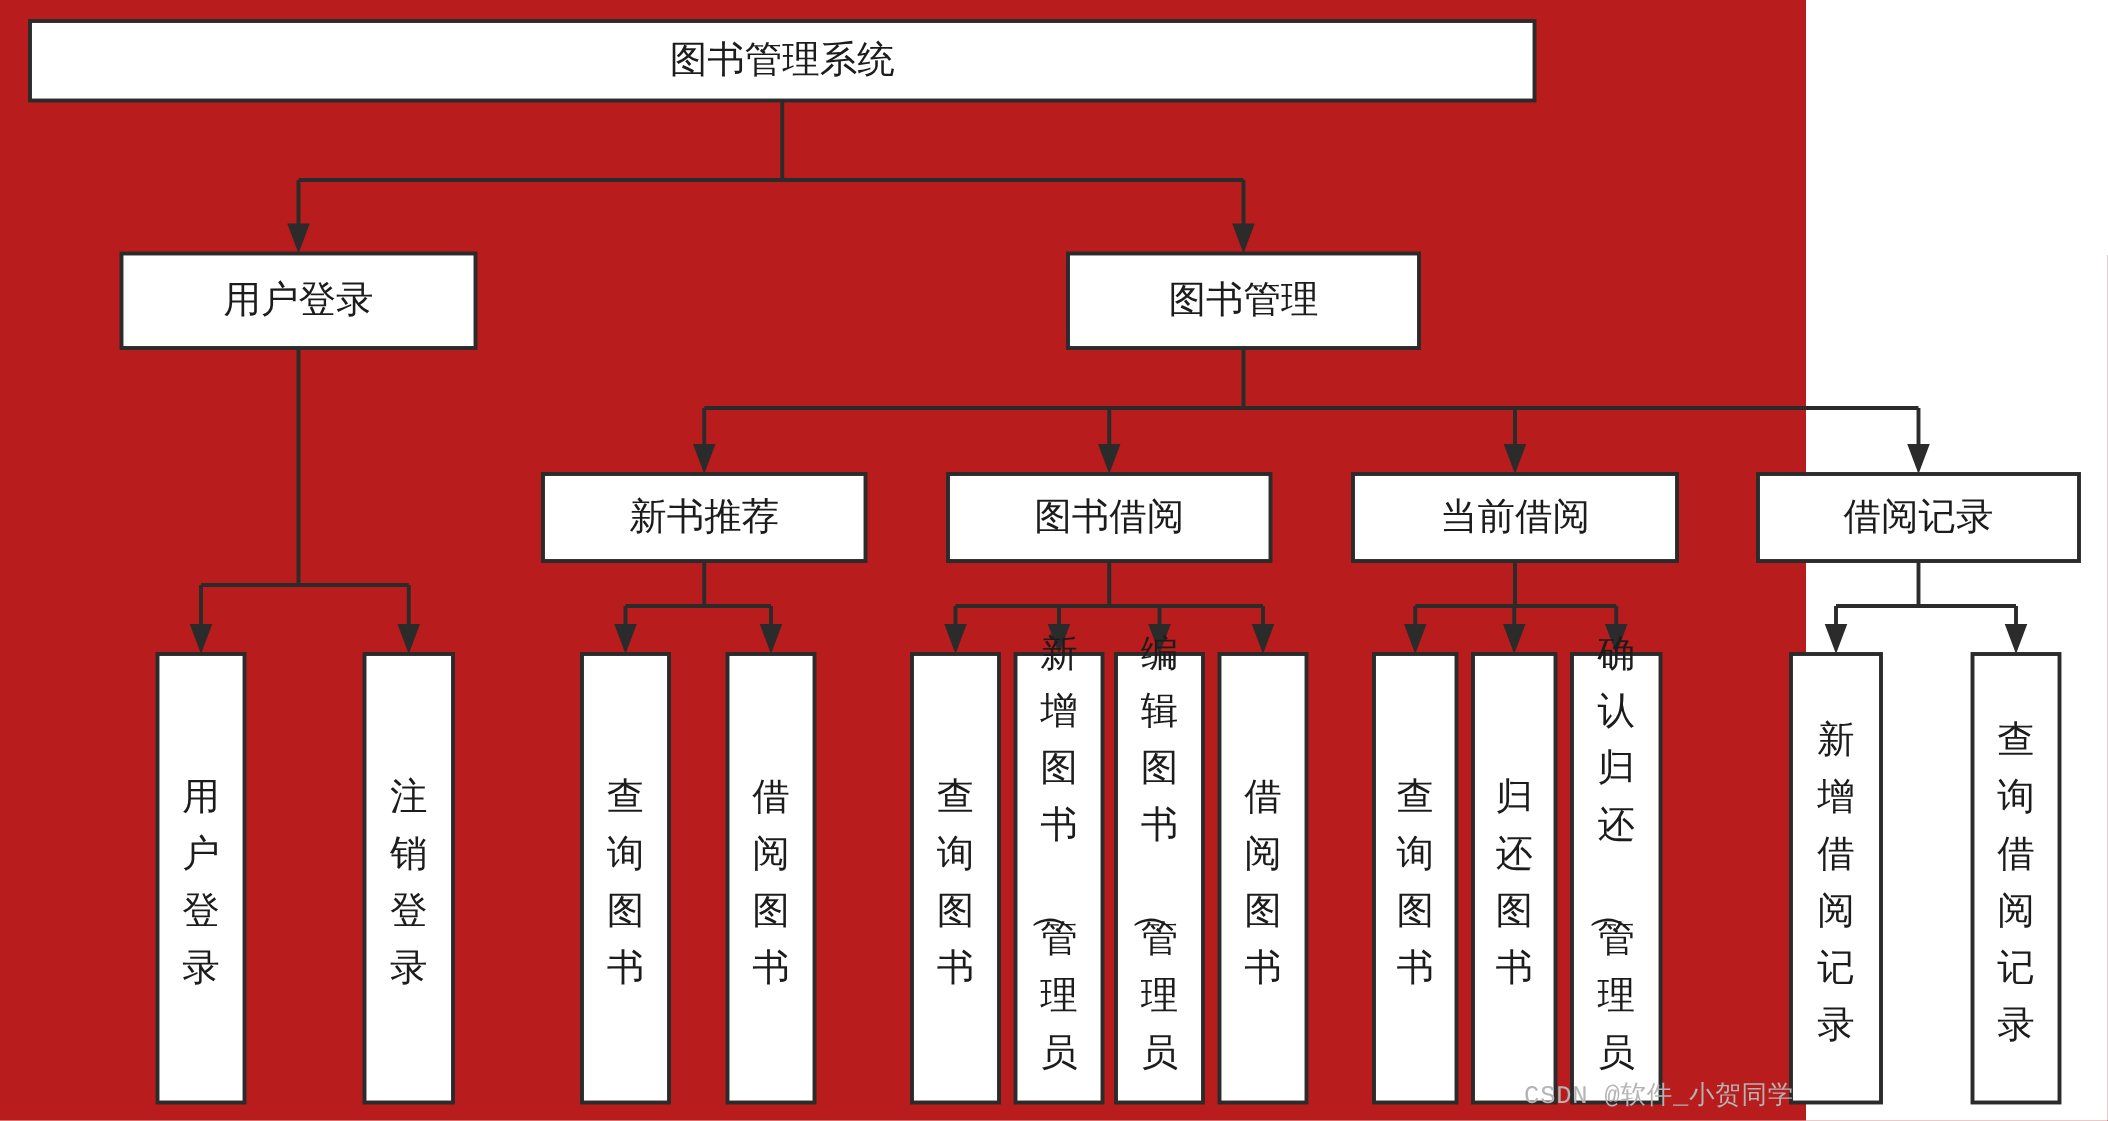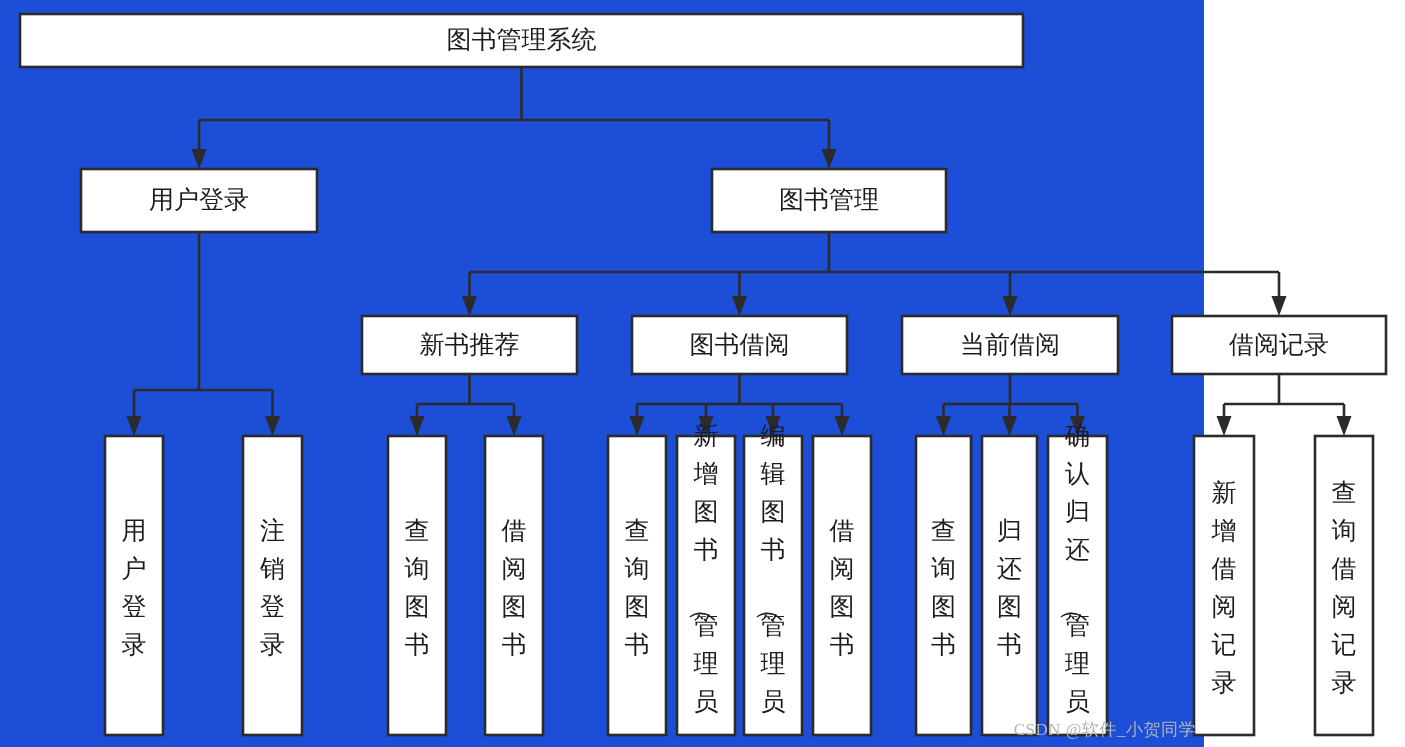--- a/index.html
+++ b/index.html
@@ -10,21 +10,21 @@
   body {
     width: 1405px;
     height: 747px;
     font-family: "Liberation Sans", "DejaVu Sans", sans-serif;
     overflow: hidden;
   }
   #diagram-root {
     position: relative;
     width: 1204px;
     height: 747px;
-    background: #1d4ed8;
+    background: #b91c1c;
   }
   svg#tree-svg {
     position: absolute;
     left: 0;
     top: 0;
     width: 1405px;
     height: 747px;
   }
   .node-box {
     fill: #ffffff;
@@ -51,21 +51,21 @@
     stroke-linecap: butt;
   }
   .arrow-head {
     fill: #2b2b2b;
     stroke: none;
   }
   .watermark {
     position: absolute;
     right: 8px;
     bottom: 6px;
-    font-family: Liberation Serif, serif;
+    font-family: Liberation Mono, monospace;
     font-size: 17px;
     color: #b4b4b4;
     letter-spacing: 0.5px;
     white-space: nowrap;
     user-select: none;
   }
 </style>
 </head>
 <body>
 

